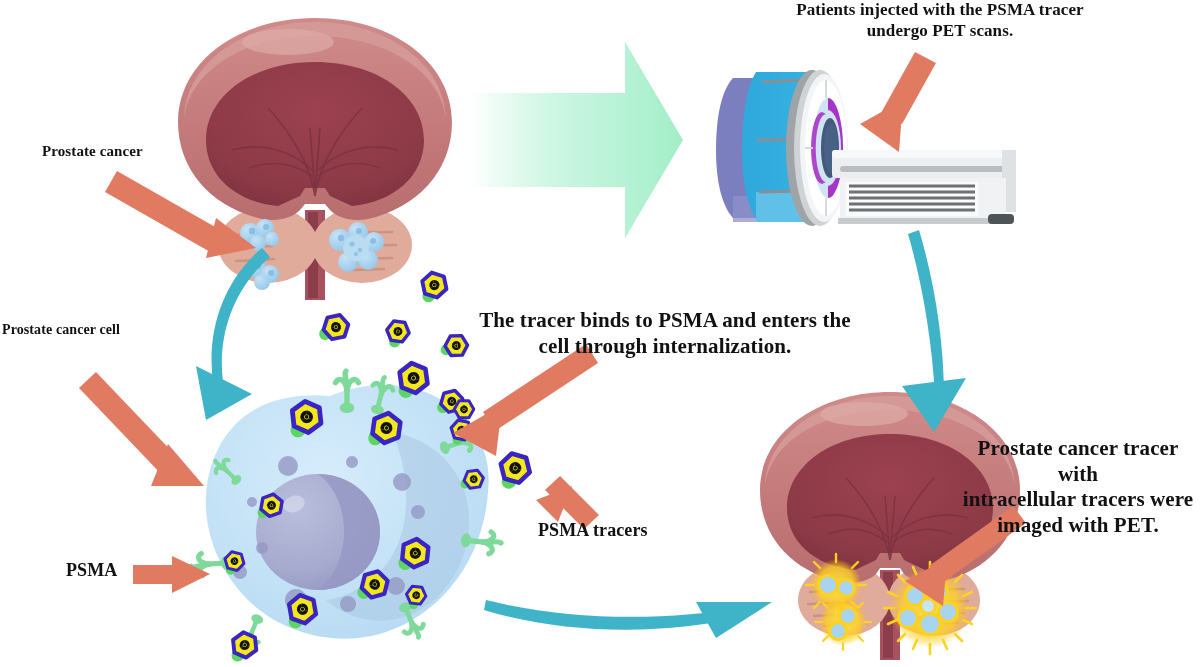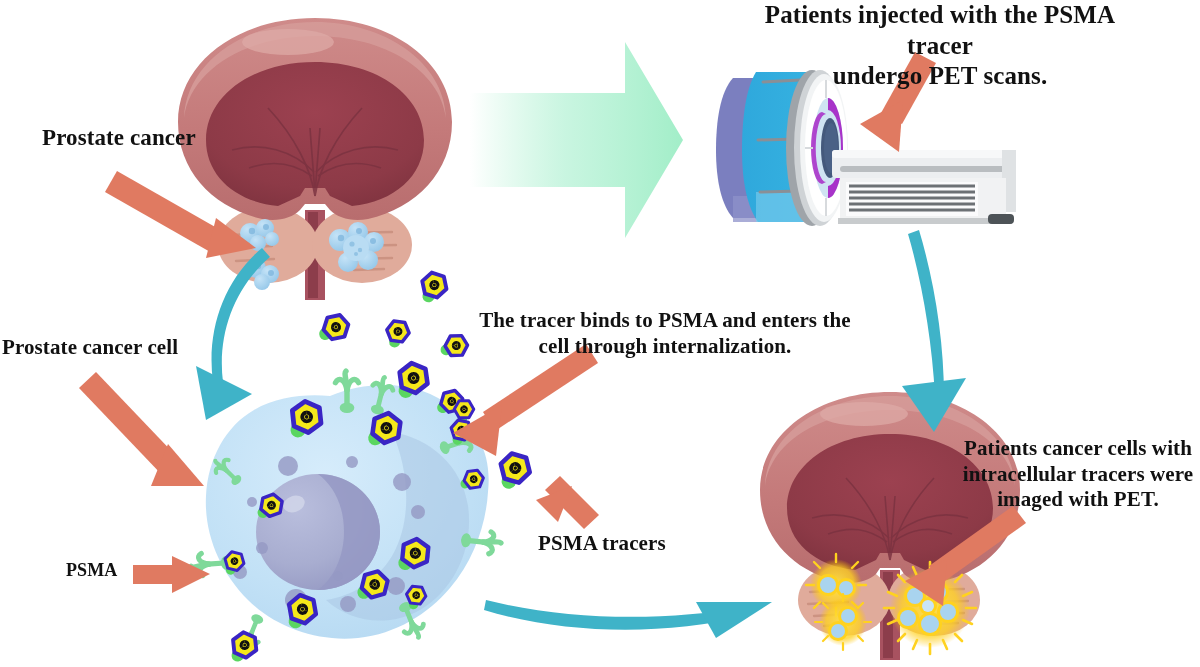--- a/index.html
+++ b/index.html
@@ -3,26 +3,26 @@
 <meta charset="utf-8">
 <title>PSMA PET Imaging Workflow</title>
 <style>
   html,body{margin:0;padding:0;background:#ffffff;}
   body{width:1200px;height:667px;overflow:hidden;
        font-family:"Liberation Serif","DejaVu Serif",serif;}
   #canvas{position:relative;width:1200px;height:667px;background:#fff;}
   .lbl{position:absolute;font-weight:bold;color:#111111;
        font-family:"Liberation Serif","DejaVu Serif",serif;
        letter-spacing:.1px;line-height:1.22;white-space:pre-line;}
-  .l-pc   {left:42px;  top:124px; font-size:23px;}
-  .l-pcc  {left:2px;   top:335px; font-size:21px;}
+  .l-pc   {left:42px;  top:142px; font-size:15px;}
+  .l-pcc  {left:2px;   top:321px; font-size:14px;}
   .l-psma {left:66px;  top:560px; font-size:18px;}
-  .l-trac {left:538px; top:531px; font-size:21px;}
+  .l-trac {left:538px; top:520px; font-size:18px;}
   .l-bind {left:470px; top:308px; font-size:21px; width:390px; text-align:center;}
-  .l-pet  {left:740px; top:0px;   font-size:25px; width:400px; text-align:center;}
+  .l-pet  {left:740px; top:0px;   font-size:17px; width:400px; text-align:center;}
   .l-img  {left:962px; top:436px; font-size:21px; width:232px; text-align:center;}
   svg.layer{position:absolute;left:0;top:0;width:1200px;height:667px;
             pointer-events:none;overflow:visible;}
 </style>
 </head>
 <body>
 
 <div id="canvas">
 
 <svg class="layer" viewBox="0 0 1200 667">
@@ -481,17 +481,17 @@
 </svg>
 
 <div class="lbl l-pc">Prostate cancer</div>
 <div class="lbl l-pcc">Prostate cancer cell</div>
 <div class="lbl l-psma">PSMA</div>
 <div class="lbl l-trac">PSMA tracers</div>
 <div class="lbl l-bind">The tracer binds to PSMA and enters the
 cell through internalization.</div>
 <div class="lbl l-pet">Patients injected with the PSMA tracer
 undergo PET scans.</div>
-<div class="lbl l-img">Patients cancer cells with
+<div class="lbl l-img">Prostate cancer tracer with
 intracellular tracers were
 imaged with PET.</div>
 
 </div>
 
 </body></html>

